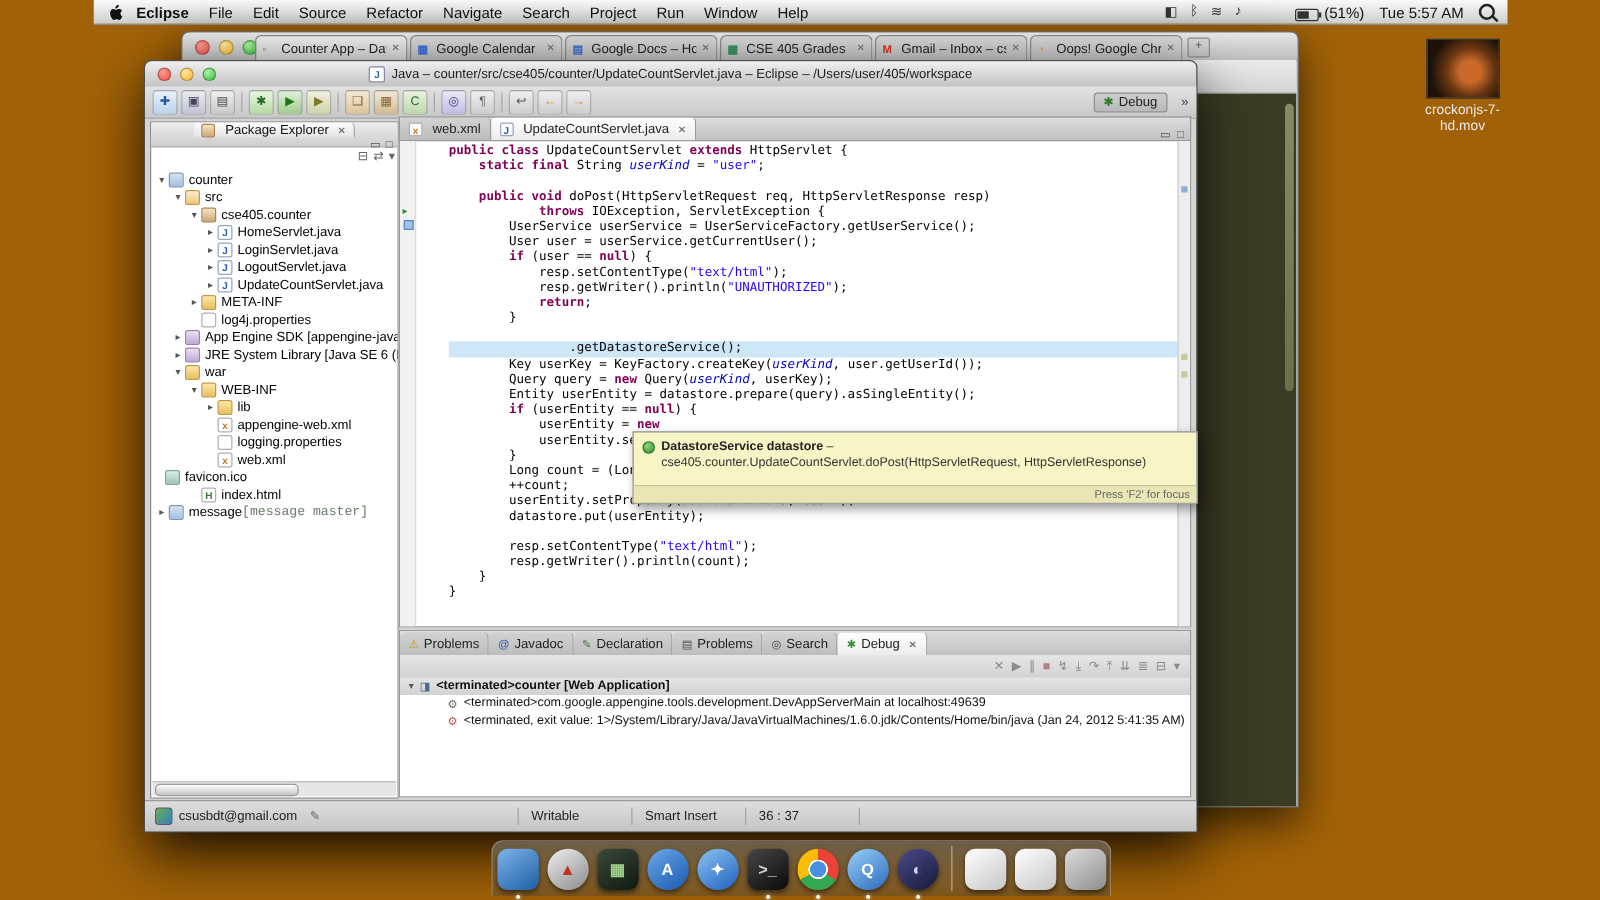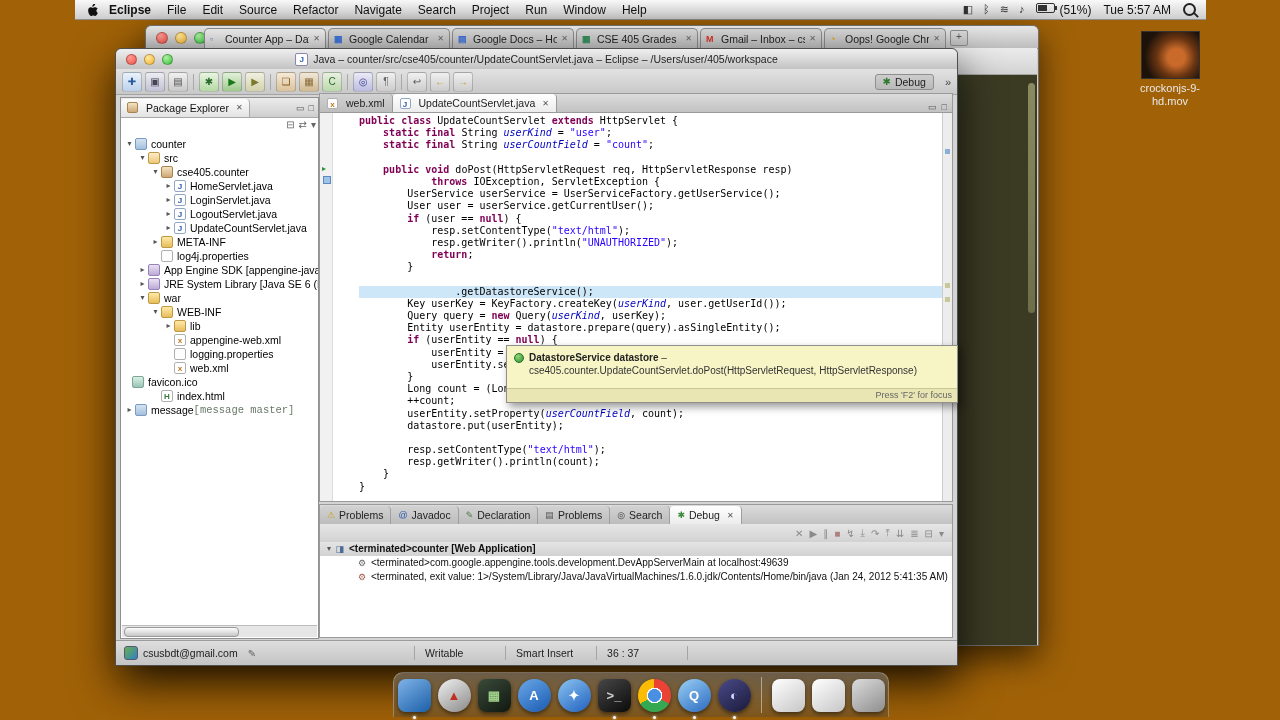--- a/index.html
+++ b/index.html
@@ -66,21 +66,21 @@
   .tbsep{width:1px;height:16px;background:#a8a8a8;margin:0 5px 0 2px;}
   .persp{margin-left:auto;display:flex;align-items:center;gap:5px;font-size:10.5px;color:#222;}
   .persp-chip{display:flex;align-items:center;gap:4px;background:linear-gradient(#cdcdcd,#b9b9b9);
     border:1px solid #8f8f8f;border-radius:3px;padding:1px 7px;}
   .bugdot{color:#2f7a2f;font-size:10px;}
   .ovf{color:#444;font-size:11px;margin-left:6px;}
   
   .explorer{position:absolute;left:4px;top:48px;width:197px;height:540px;background:#fff;
     border:1px solid #8f8f8f;}
   .x-head{position:absolute;left:0;right:0;top:0;height:19px;
-    background:linear-gradient(#ececec,#cecece);border-bottom:1px solid #a8a8a8;display:flex;align-items:center;}
+    background:linear-gradient(#ececec,#cecece);border-bottom:1px solid #a8a8a8;display:flex;align-items:center;flex-direction:column;}
   .x-tab{display:flex;align-items:center;gap:4px;height:18px;padding:0 6px;font-size:10.5px;color:#111;
     background:linear-gradient(#fdfdfd,#e3e3e3);border-right:1px solid #a8a8a8;border-radius:4px 4px 0 0;}
   .x-head-ic{margin-left:auto;padding-right:4px;color:#555;font-size:9px;display:flex;gap:4px;}
   .x-tools{position:absolute;right:2px;top:21px;display:flex;gap:4px;color:#666;font-size:10px;}
   #tree{position:absolute;left:0;right:0;top:39px;bottom:13px;overflow:hidden;font-size:10.5px;color:#000;}
   .trow{height:14px;line-height:14px;display:flex;align-items:center;white-space:nowrap;overflow:hidden;}
   .arr{width:11px;flex:none;text-align:center;color:#555;font-size:8px;}
   .ti{width:12px;height:12px;flex:none;font:bold 8px/12px "Liberation Sans";text-align:center;
     border-radius:2px;display:inline-block;margin-right:4px;box-sizing:border-box;}
   .ti-project{background:linear-gradient(#d5e4f2,#a3c0de);border:1px solid #7a9ac0;}
@@ -197,32 +197,32 @@
         <span class="menu-item">Window</span>
         <span class="menu-item">Help</span>
       </span>
     <span class="mb-right">
       <span id="menu-extras" style="display:flex;gap:10px;">
           <span class="mx">◧</span>
           <span class="mx">ᛒ</span>
           <span class="mx">≋</span>
           <span class="mx">♪</span>
         </span>
-      <span style="display:flex;align-items:flex-start;gap:4px;">
+      <span style="display:flex;align-items:flex-end;gap:4px;margin-left:31px;">
         <span class="batt"></span>
         <span>(51%)</span>
       </span>
       <span>Tue 5:57 AM</span>
       <span class="mag"></span>
     </span>
   </div>
 
   <div class="vthumb"></div>
   <div class="vcap">
-    <div>crockonjs-9-</div>
+    <div>crockonjs-7-</div>
     <div>hd.mov</div>
   </div>
 
   <div class="chrome">
     <div class="c-titlebar">
       <span class="lights">
         <span class="light l-red"></span>
         <span class="light l-yel"></span>
         <span class="light l-grn"></span>
       </span>
@@ -449,21 +449,20 @@
           </span>
         </div>
       <div class="e-body">
         <div class="lruler">
           <span class="gmark-a">▸</span>
           <span class="gmark-b"></span>
         </div>
         <div id="code-lines">
             <div class="cl"><span class="kw">public</span> <span class="kw">class</span> UpdateCountServlet <span class="kw">extends</span> HttpServlet {</div>
             <div class="cl">	<span class="kw">static</span> <span class="kw">final</span> String <span class="fld">userKind</span> = <span class="str">"user"</span>;</div>
-            <div class="cl">	<span class="kw">static</span> <span class="kw">final</span> String <span class="fld">userCountField</span> = <span class="str">"count"</span>;</div>
             <div class="cl"> </div>
             <div class="cl">	<span class="kw">public</span> <span class="kw">void</span> doPost(HttpServletRequest req, HttpServletResponse resp)</div>
             <div class="cl">			<span class="kw">throws</span> IOException, ServletException {</div>
             <div class="cl">		UserService userService = UserServiceFactory.getUserService();</div>
             <div class="cl">		User user = userService.getCurrentUser();</div>
             <div class="cl">		<span class="kw">if</span> (user == <span class="kw">null</span>) {</div>
             <div class="cl">			resp.setContentType(<span class="str">"text/html"</span>);</div>
             <div class="cl">			resp.getWriter().println(<span class="str">"UNAUTHORIZED"</span>);</div>
             <div class="cl">			<span class="kw">return</span>;</div>
             <div class="cl">		}</div>

